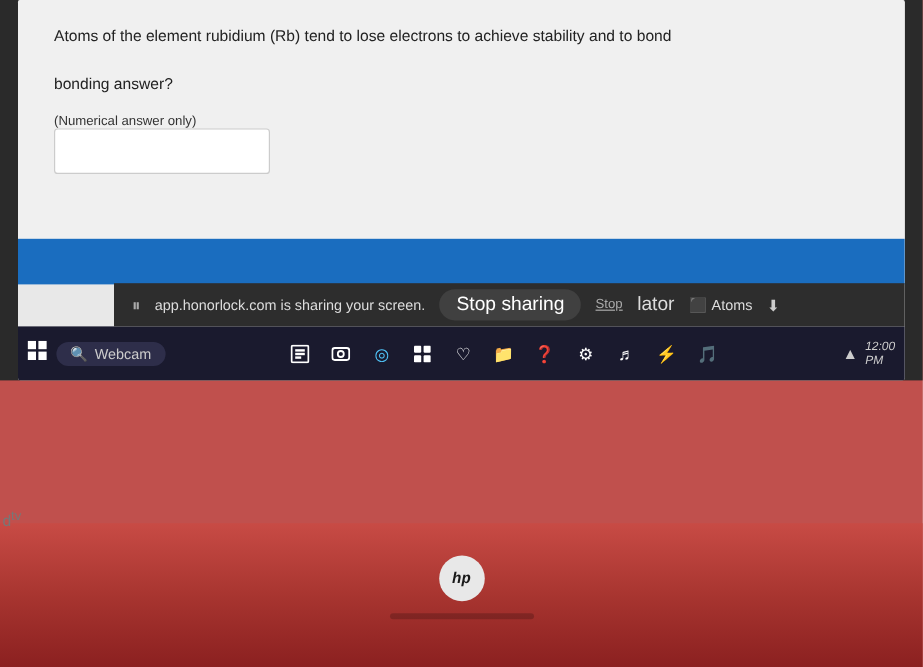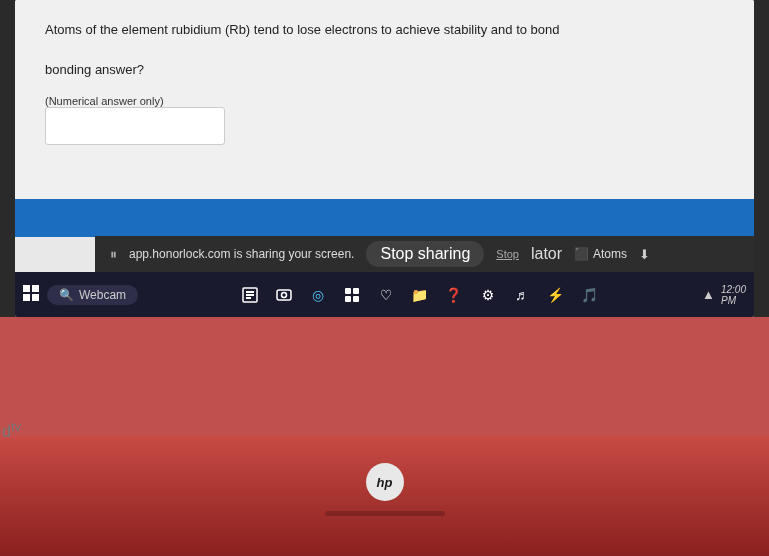--- a/index.html
+++ b/index.html
@@ -359,23 +359,23 @@
         <span class="sys-icon">▲</span>
         <span class="sys-icon" style="font-size:10px;color:#ccc;font-style:italic;">
           12:00<br>PM
         </span>
       </div>
     </div>
 
   </div>
 </div>
 
-<div class="left-edge-text" style="font-size:16px;color:#777;">d<sup>tv</sup></div>
+<div class="left-edge-text" style="font-size:13px;color:#777;">d<sup>tv</sup></div>
 
 <div class="hp-logo-area">
   <div class="hp-circle">
-    <em style="font-style:italic;font-family:Liberation Sans, sans-serif;font-weight:bold;">hp</em>
+    <em style="font-style:italic;font-family:Liberation Mono, monospace;font-weight:bold;">hp</em>
   </div>
 </div>
 
 <div class="keyboard-area">
   <div class="keyboard-track"></div>
 </div>
 
 </body></html>

